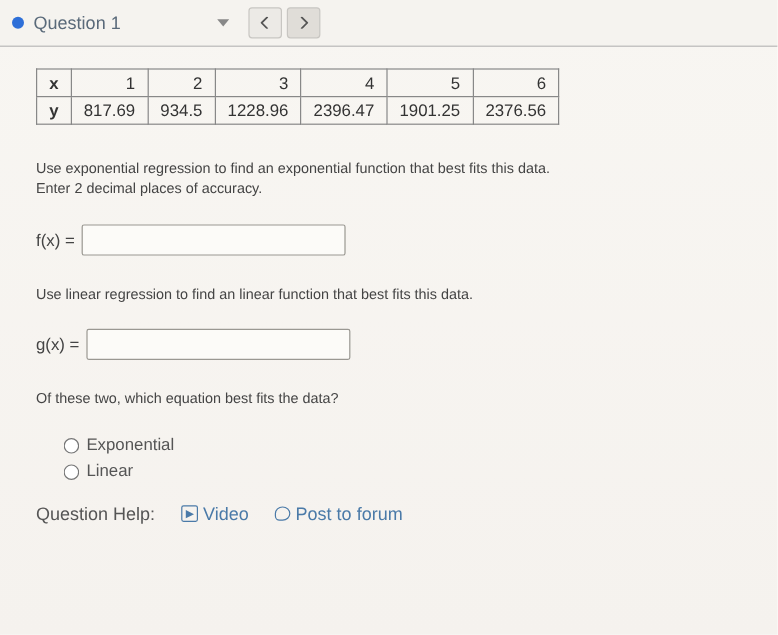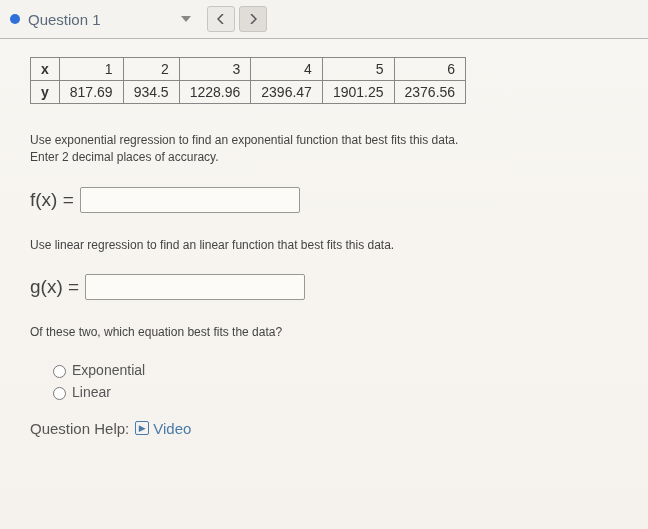--- a/index.html
+++ b/index.html
@@ -53,32 +53,32 @@
       border: 1px solid #888;
       padding: 3px 10px;
       text-align: right;
       font-weight: normal;
       color: #333;
       font-size: 14px;
     }
     table.xy th { text-align: center; font-weight: bold; }
     .prompt { color:#444; line-height: 1.45; margin-bottom: 20px; font-size: 12px; }
     .eq-row { display:flex; align-items:center; margin: 4px 0 24px 0; }
-    .eq-label { color:#444; font-size:19px; margin-right: 6px; }
+    .eq-label { color:#444; font-size:14px; margin-right: 6px; }
     .eq-input {
       width: 220px; height: 26px;
       border: 1px solid #9a9892;
       background: #fcfbf8;
       border-radius: 2px;
       padding: 2px 6px;
       font-size: 14px;
     }
     .radio-row { display:flex; align-items:center; margin: 6px 0 6px 18px; color:#555; }
     .radio-row input { margin-right: 6px; }
-    .help-row { margin-top: 20px; color:#555; font-size:15px; display:flex; align-items:center; gap:6px; }
+    .help-row { margin-top: 20px; color:#555; font-size:15px; display:flex; align-items:center; gap:22px; }
     .help-link { color:#4a7aa8; text-decoration:none; display:inline-flex; align-items:center; gap:4px; }
     .icon-box {
       display:inline-flex; width:14px; height:14px;
       border:1px solid #4a7aa8; border-radius:2px;
       align-items:center; justify-content:center;
       font-size:9px; color:#4a7aa8;
     }
     .chat-icon {
       display:inline-flex; width:13px; height:12px;
       border:1.5px solid #4a7aa8; border-radius:50% 50% 50% 4px;
@@ -157,15 +157,19 @@
     <input type="radio" name="fit" style="">
     <span>Linear</span>
   </div>
 
   <div class="help-row">
     <span>Question Help:</span>
     <a href="#" class="help-link">
       <span class="icon-box">▶</span>
       <span>Video</span>
     </a>
+    <a href="#" class="help-link">
+      <span class="chat-icon"></span>
+      <span>Post to forum</span>
+    </a>
   </div>
 
 </div>
 
 </body></html>

